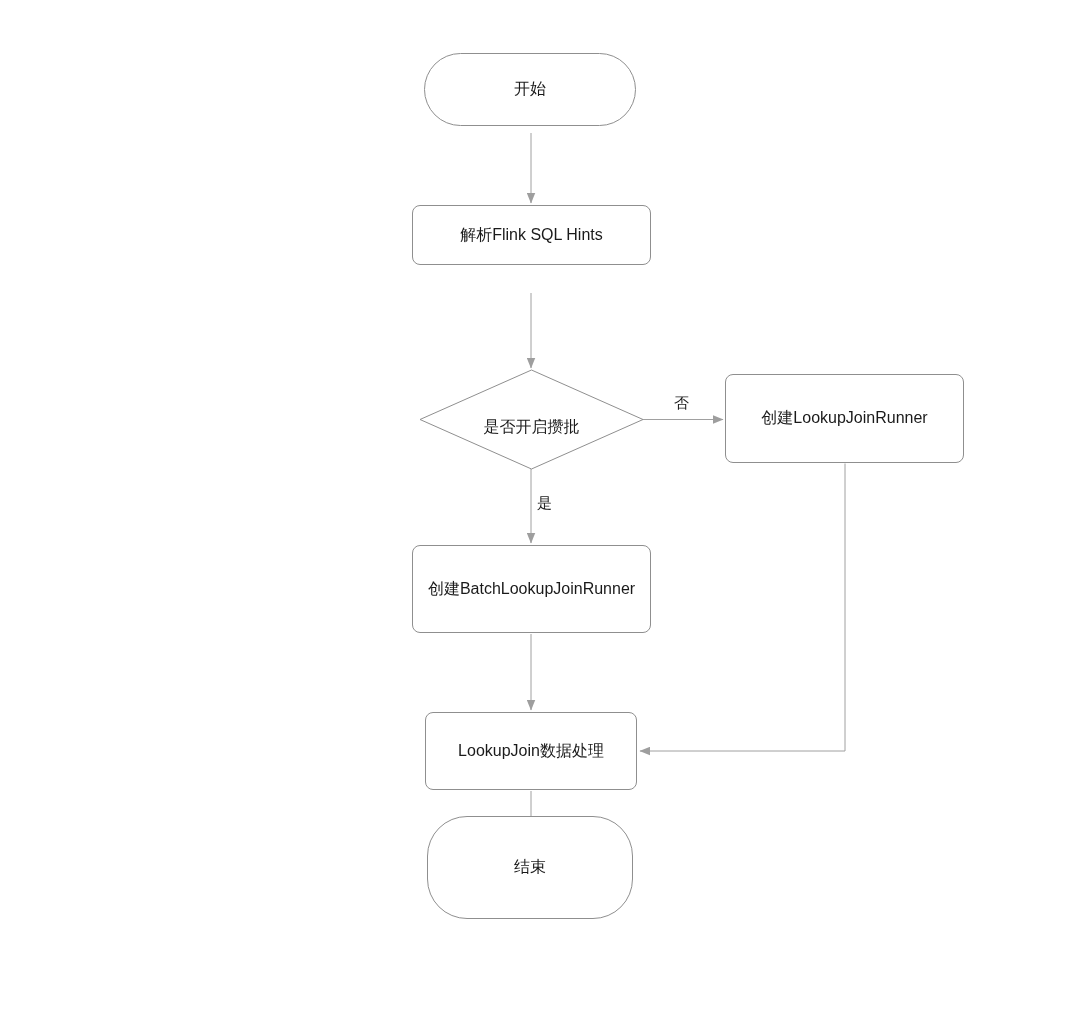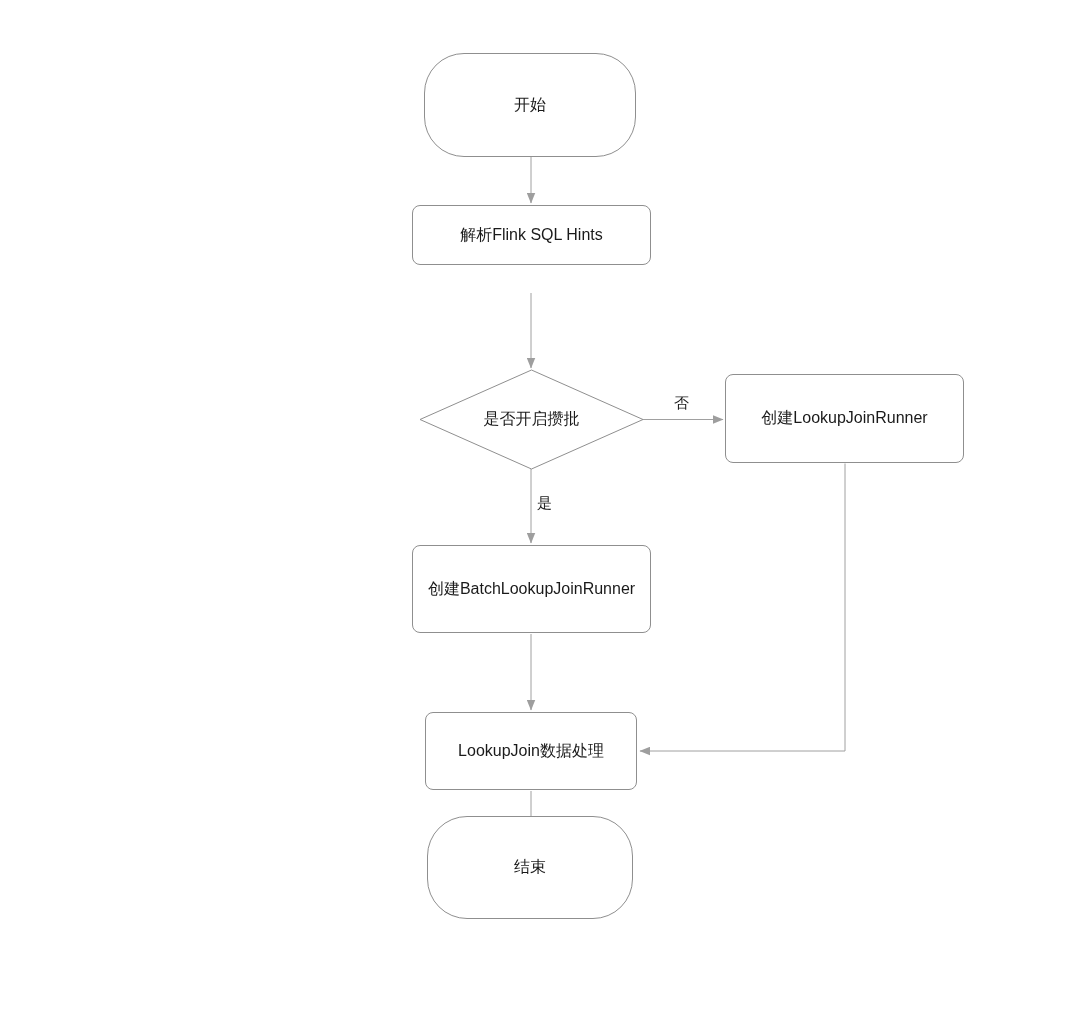--- a/index.html
+++ b/index.html
@@ -76,29 +76,29 @@
 
     <path d="M531,634 L531,710" stroke="#a0a0a0" stroke-width="1" fill="none" marker-end="url(#arrow)"></path>
 
     <path d="M845,463.5 L845,751 L640,751" stroke="#a0a0a0" stroke-width="1" fill="none" marker-end="url(#arrow)"></path>
 
     <path d="M531,791 L531,866" stroke="#a0a0a0" stroke-width="1" fill="none" marker-end="url(#arrow)"></path>
 
     <polygon points="531.5,370 643,419.5 531.5,469 420,419.5" fill="#ffffff" stroke="#8f8f8f" stroke-width="1"></polygon>
   </svg>
 
-  <div class="node stadium" style="left:424px; top:53px; width:212px; height:104px;font-family:Liberation Serif, serif;">
+  <div class="node stadium" style="left:424px; top:53px; width:212px; height:73px;font-family:Liberation Serif, serif;">
     <span>开始</span>
   </div>
 
   <div class="node process" style="left:412px; top:205px; width:239px; height:60px;">
     <span>解析Flink SQL Hints</span>
   </div>
 
-  <div class="decision-label" style="left:420px; top:370px; width:223px; height:99px;">
+  <div class="decision-label" style="left:420px; top:378px; width:223px; height:99px;">
     <span>是否开启攒批</span>
   </div>
 
   <div class="node process" style="left:725px; top:374px; width:239px; height:89px;">
     <span>创建LookupJoinRunner</span>
   </div>
 
   <div class="node process" style="left:412px; top:545px; width:239px; height:88px;text-align:center;">
     <span>创建BatchLookupJoinRunner</span>
   </div>

